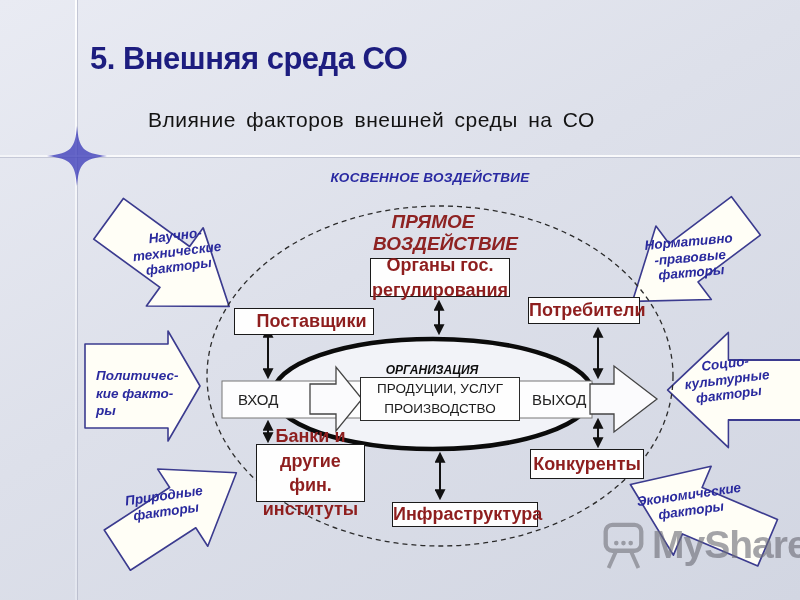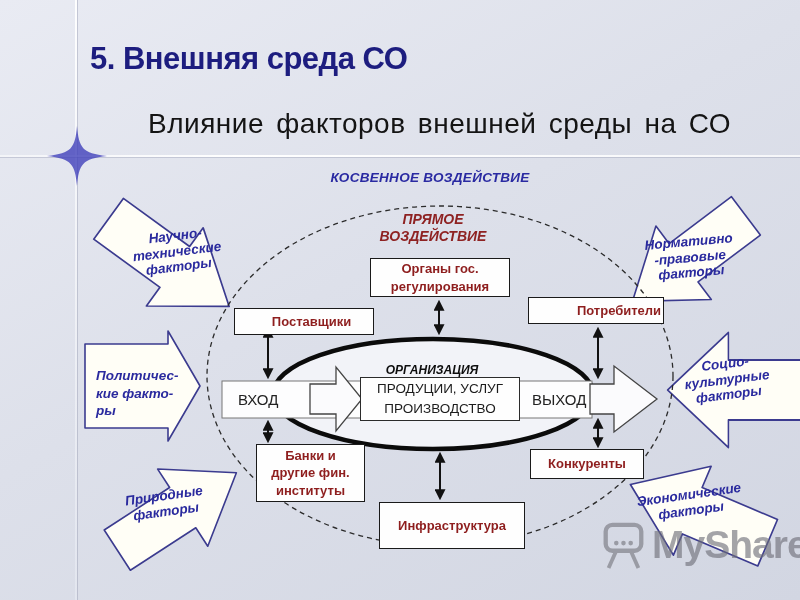--- a/index.html
+++ b/index.html
@@ -9,40 +9,40 @@
   .vline{position:absolute;left:75px;top:0;width:2px;height:600px;
     background:linear-gradient(to bottom,rgba(255,255,255,.95),rgba(255,255,255,.55) 40%,rgba(235,238,246,.5));
     box-shadow:1px 0 0 rgba(150,156,178,.45);}
   .hline{position:absolute;left:0;top:155px;width:800px;height:2px;
     background:linear-gradient(to right,rgba(255,255,255,.55),#ffffff 30%,rgba(255,255,255,.75));
     box-shadow:0 1px 0 rgba(150,156,178,.4);}
   svg.shapes{position:absolute;left:0;top:0;}
   .abs{position:absolute;}
   .title{left:90px;top:26px;width:560px;font-size:31px;font-weight:bold;
     color:#1d1d7f;letter-spacing:-.5px;margin-top:15px;}
-  .subtitle{left:148px;top:108px;width:600px;font-size:28px;color:#141414;
+  .subtitle{left:148px;top:108px;width:600px;font-size:21px;color:#141414;
     letter-spacing:.5px;word-spacing:4px;}
   .lbl{font-weight:bold;font-style:italic;text-align:center;line-height:1.18;}
   .indirect{left:320px;top:170px;width:220px;font-size:13.5px;color:#2a2aa2;letter-spacing:.3px;}
-  .direct{left:373px;top:211px;width:120px;font-size:14px;color:#8e2222;}
+  .direct{left:373px;top:211px;width:120px;font-size:19px;color:#8e2222;}
   .org{left:352px;top:363px;width:160px;font-size:12px;color:#0e0e0e;
     font-weight:bold;font-style:italic;text-align:center;}
   .io{font-size:15px;color:#222;}
   .vkhod{left:238px;top:391px;width:72px;}
   .vykhod{left:532px;top:391px;width:76px;}
   .box{background:#fefefe;border:1.6px solid #1a1a1a;color:#8e1e1e;font-weight:bold;
-    font-size:13px;line-height:1.35;text-align:center;display:flex;flex-direction:column;
+    font-size:18px;line-height:1.35;text-align:center;display:flex;flex-direction:column;
     justify-content:center;box-sizing:border-box;}
   .box span{display:block;}
   .b-gov{left:370px;top:258px;width:140px;height:39px;}
   .b-sup{left:234px;top:308px;width:140px;height:27px;padding-left:15px;}
-  .b-con{left:528px;top:297px;width:136px;height:27px;padding-left:46px;}
+  .b-con{left:528px;top:297px;width:112px;height:27px;}
   .b-bank{left:256px;top:444px;width:109px;height:58px;}
   .b-comp{left:530px;top:449px;width:114px;height:30px;}
-  .b-infra{left:379px;top:502px;width:146px;height:47px;}
+  .b-infra{left:392px;top:502px;width:146px;height:25px;}
   .prod{left:360px;top:377px;width:160px;height:44px;background:#fefefe;
     border:1.6px solid #2b2b2b;color:#1c1c1c;font-size:13.5px;line-height:1.45;
     text-align:center;display:flex;flex-direction:column;justify-content:center;box-sizing:border-box;}
   .prod span{display:block;}
   .factor{font-weight:bold;font-style:italic;font-size:13.5px;color:#2a2a9e;
     text-align:center;line-height:1.15;}
   .factor span{display:block;}
   .f-sci{left:107px;top:228px;width:140px;transform:rotate(-7deg);}
   .f-pol{left:96px;top:367px;width:120px;text-align:left;line-height:1.3;}
   .f-nat{left:95px;top:488px;width:140px;transform:rotate(-8deg);}

